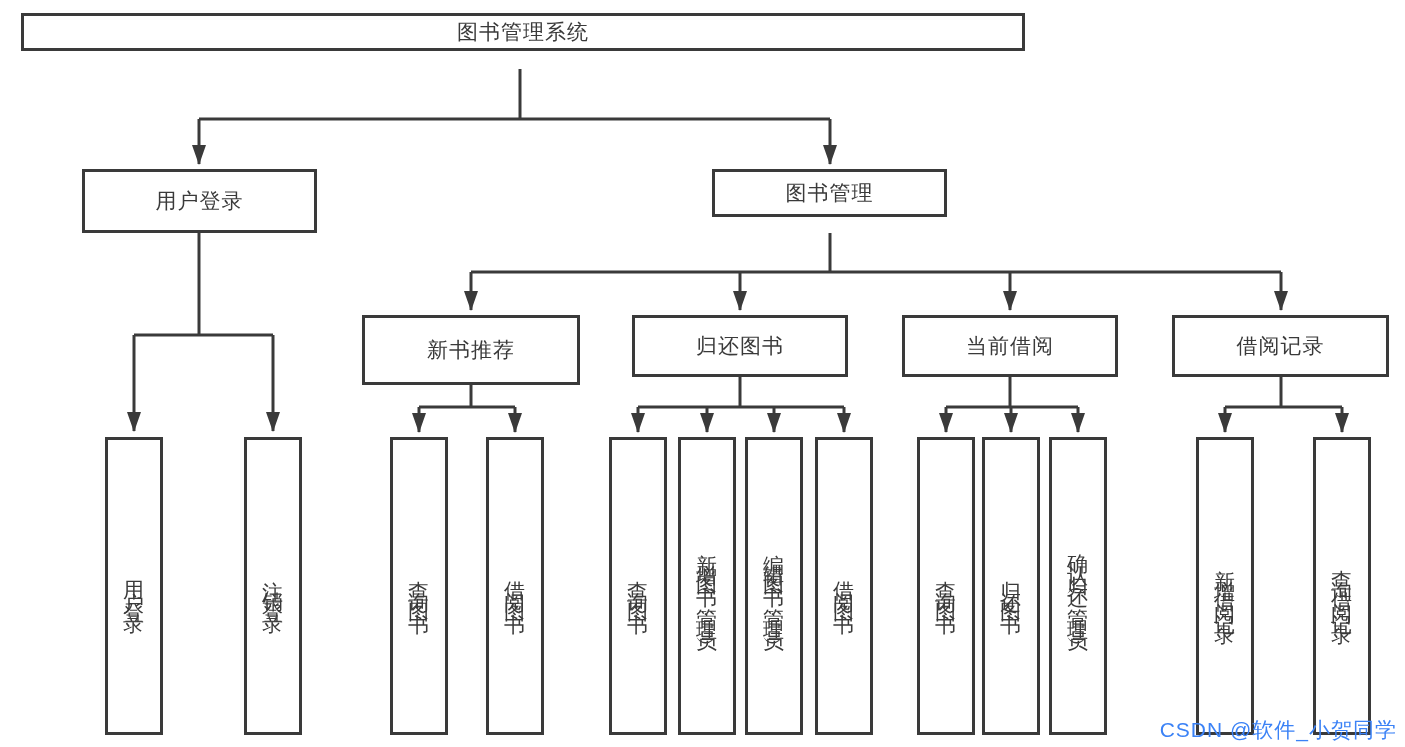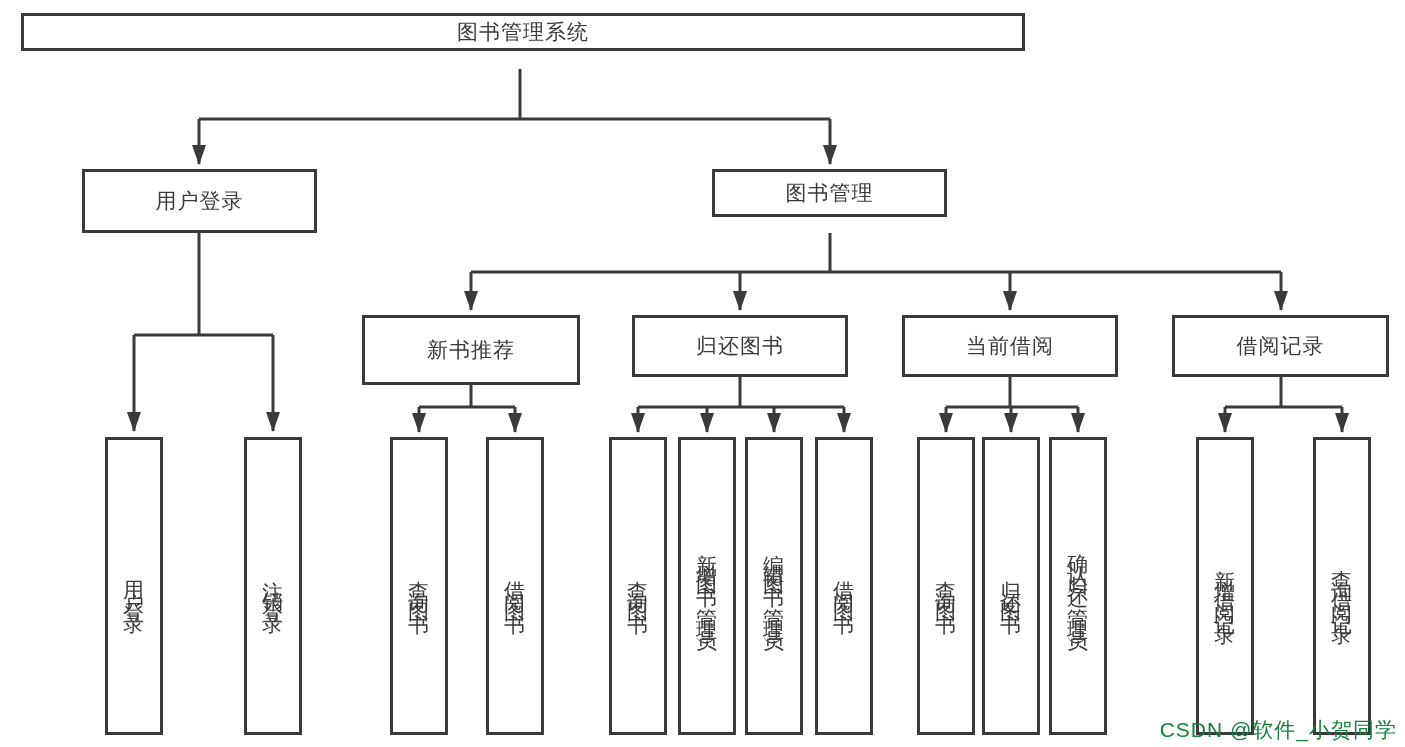--- a/index.html
+++ b/index.html
@@ -37,21 +37,21 @@
     line-height: 1;
     font-size: 21px;
   }
   .v-box span { display: inline-block; }
   .watermark {
     position: absolute;
     right: 8px;
     bottom: 3px;
     font-size: 21px;
     letter-spacing: 1px;
-    color: #15803d;
+    color: #3b82f6;
     z-index: 2;
     white-space: nowrap;
   }
 </style>
 </head>
 <body>
 
 <div id="canvas">
 
   <svg id="connectors" viewBox="0 0 1405 747" xmlns="http://www.w3.org/2000/svg">

